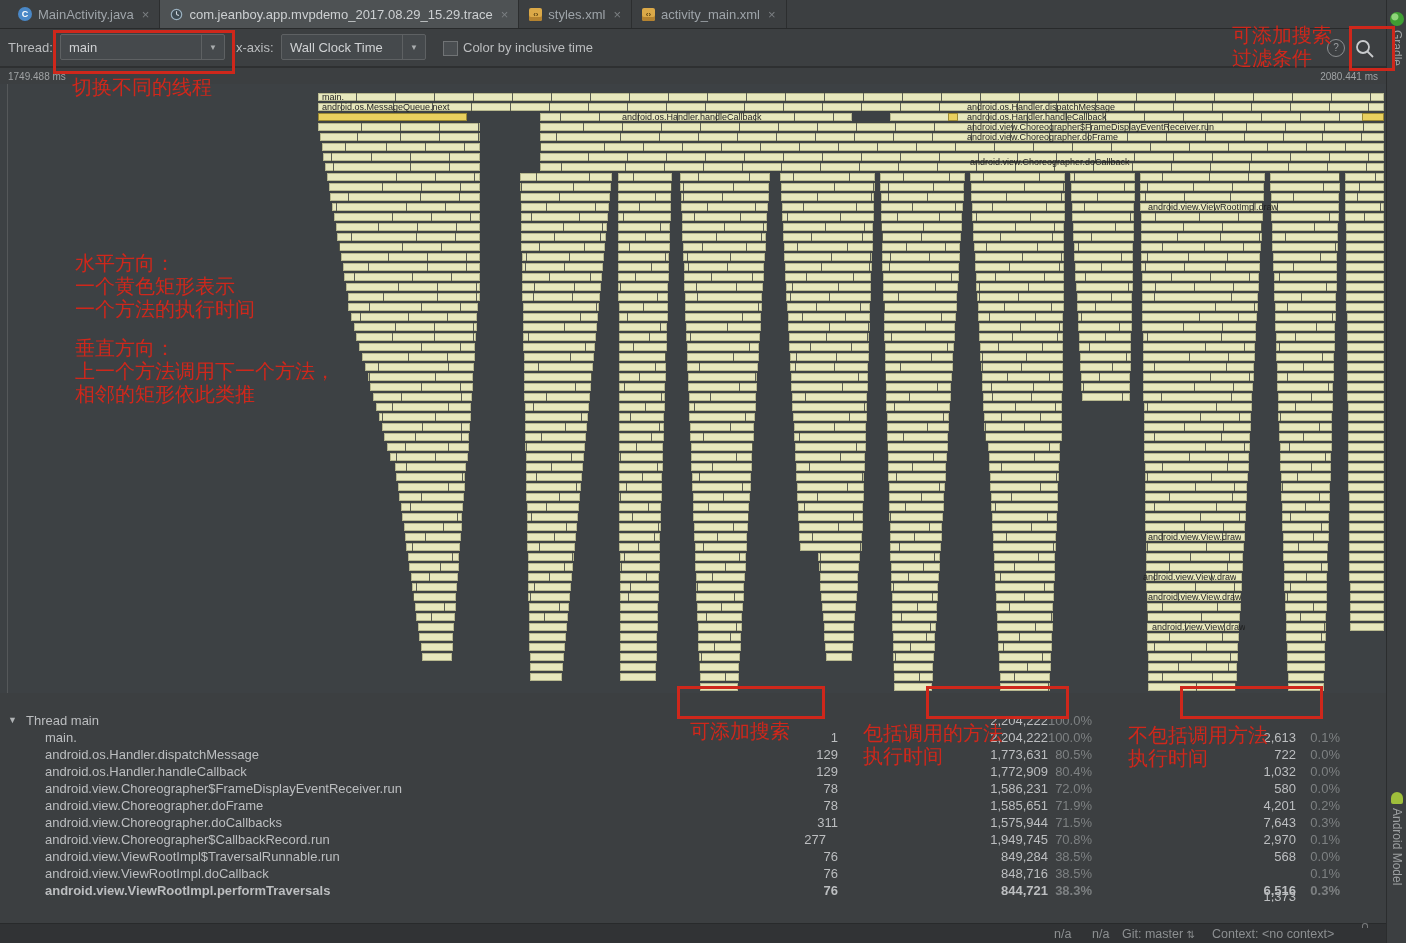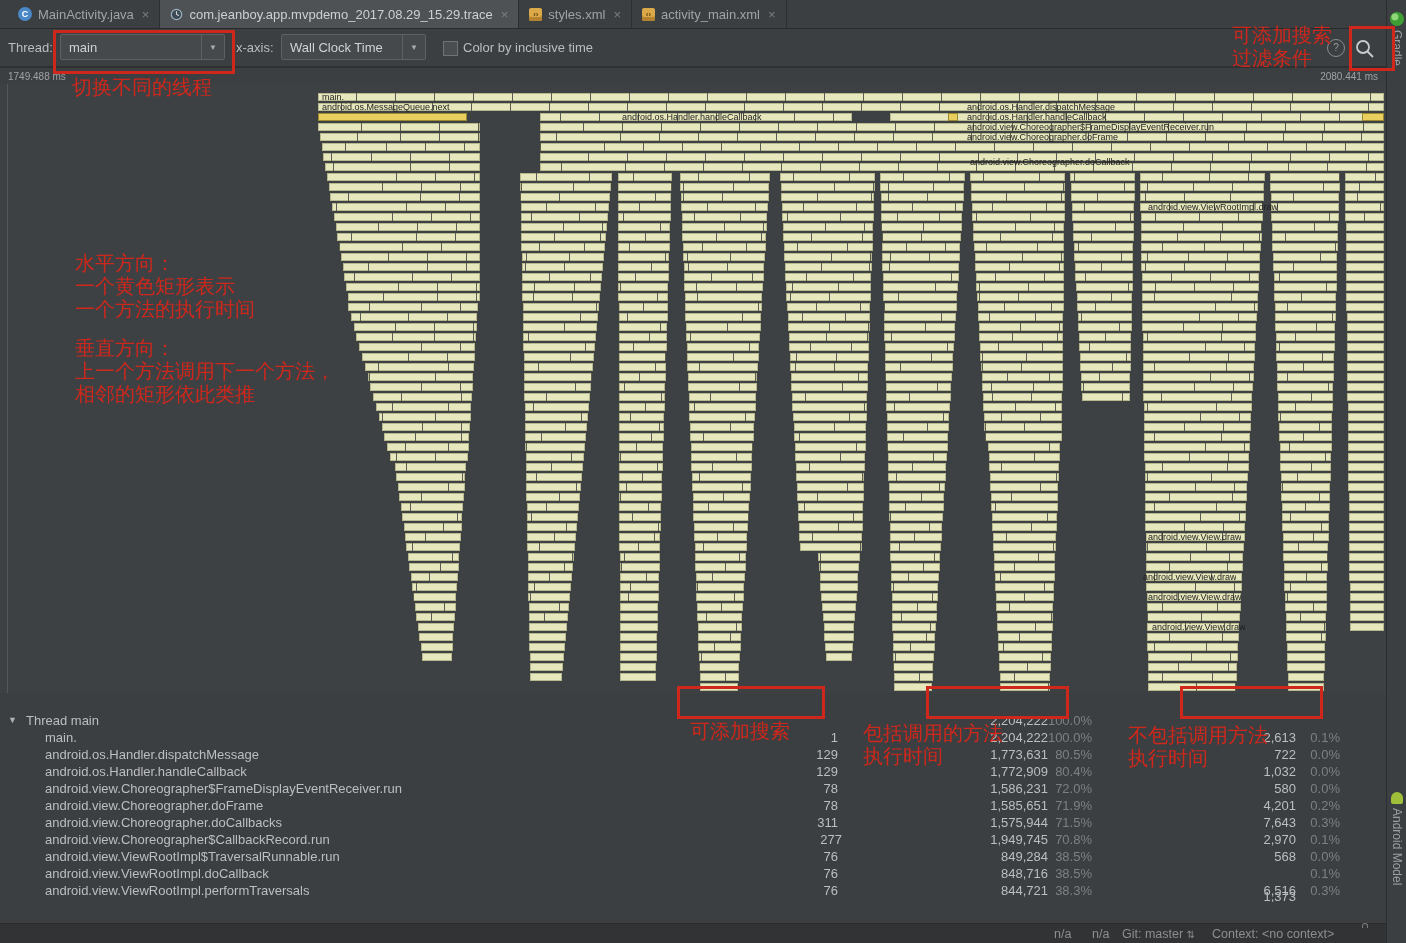--- a/index.html
+++ b/index.html
@@ -748,21 +748,21 @@
       <div class="trow" style="top: 102px;">
         <span class="nm" style="left: 45px;">android.view.Choreographer.doCallbacks</span>
         <span class="num" style="width: 200px; right: 548px;">311</span>
         <span class="num" style="width: 200px; right: 338px;">1,575,944</span>
         <span class="num pct" style="width: 60px; right: 294px;">71.5%</span>
         <span class="num" style="width: 200px; right: 90px;">7,643</span>
         <span class="num pct" style="width: 60px; right: 46px;">0.3%</span>
       </div>
       <div class="trow" style="top: 119px;">
         <span class="nm" style="left: 45px;">android.view.Choreographer$CallbackRecord.run</span>
-        <span class="num" style="width: 200px; right: 544px;">277</span>
+        <span class="num" style="width: 200px; right: 560px;">277</span>
         <span class="num" style="width: 200px; right: 338px;">1,949,745</span>
         <span class="num pct" style="width: 60px; right: 294px;">70.8%</span>
         <span class="num" style="width: 200px; right: 90px;">2,970</span>
         <span class="num pct" style="width: 60px; right: 46px;">0.1%</span>
       </div>
       <div class="trow" style="top: 136px;">
         <span class="nm" style="left: 45px;">android.view.ViewRootImpl$TraversalRunnable.run</span>
         <span class="num" style="width: 200px; right: 548px;">76</span>
         <span class="num" style="width: 200px; right: 338px;">849,284</span>
         <span class="num pct" style="width: 60px; right: 294px;">38.5%</span>
@@ -770,21 +770,21 @@
         <span class="num pct" style="width: 60px; right: 46px;">0.0%</span>
       </div>
       <div class="trow" style="top: 153px;">
         <span class="nm" style="left: 45px;">android.view.ViewRootImpl.doCallback</span>
         <span class="num" style="width: 200px; right: 548px;">76</span>
         <span class="num" style="width: 200px; right: 338px;">848,716</span>
         <span class="num pct" style="width: 60px; right: 294px;">38.5%</span>
         <span class="num" style="width: 200px; right: 90px; margin-top: 23px;">1,373</span>
         <span class="num pct" style="width: 60px; right: 46px;">0.1%</span>
       </div>
-      <div class="trow" style="top: 170px;">
+      <div class="trow" style="top: 170px; font-weight: bold;">
         <span class="nm" style="left: 45px;">android.view.ViewRootImpl.performTraversals</span>
         <span class="num" style="width: 200px; right: 548px;">76</span>
         <span class="num" style="width: 200px; right: 338px;">844,721</span>
         <span class="num pct" style="width: 60px; right: 294px;">38.3%</span>
         <span class="num" style="width: 200px; right: 90px;">6,516</span>
         <span class="num pct" style="width: 60px; right: 46px;">0.3%</span>
       </div>
     </div>
 
 

